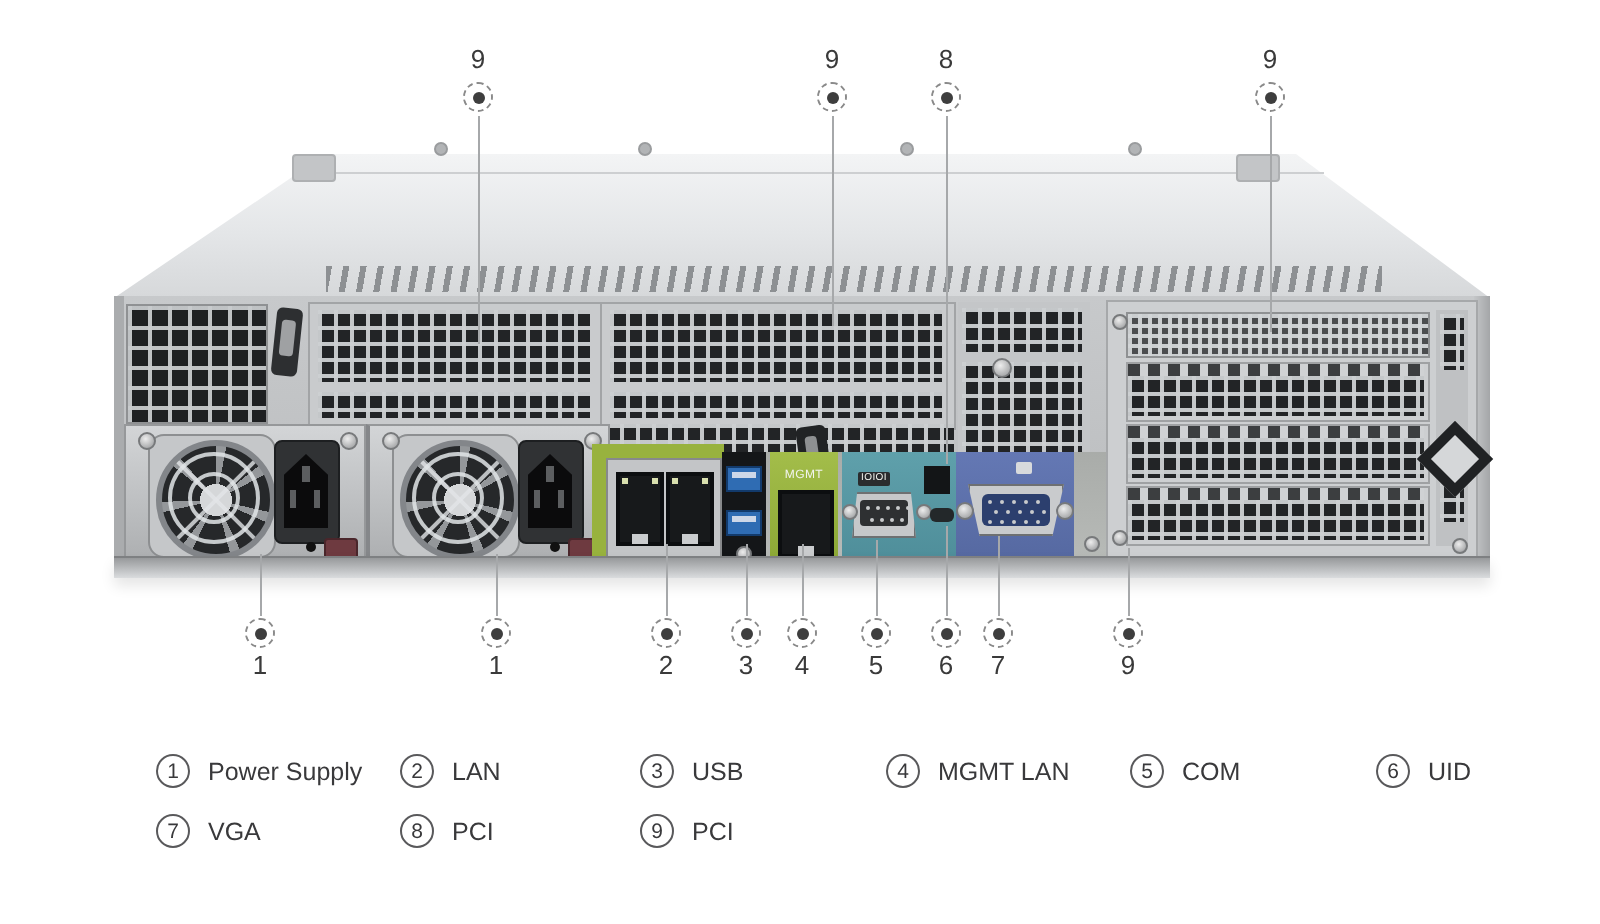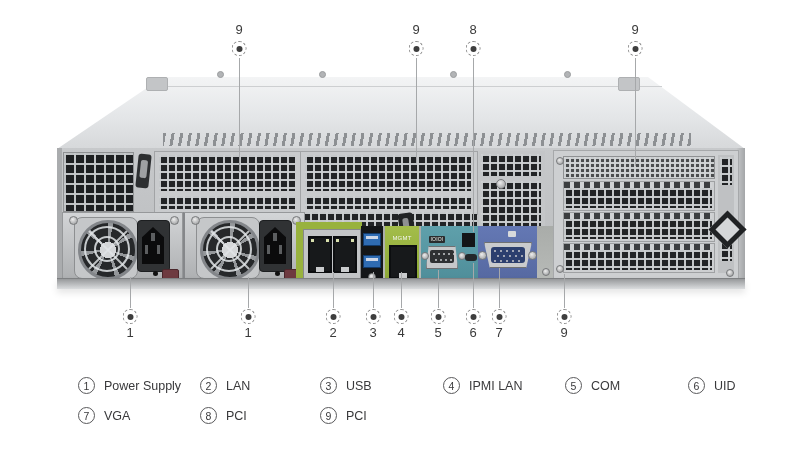--- a/index.html
+++ b/index.html
@@ -366,21 +366,21 @@
       <div class="legend-item" style="left: 200px; top: 377px;">
         <span class="l-circle">2</span>
         <span class="l-label">LAN</span>
       </div>
       <div class="legend-item" style="left: 320px; top: 377px;">
         <span class="l-circle">3</span>
         <span class="l-label">USB</span>
       </div>
       <div class="legend-item" style="left: 443px; top: 377px;">
         <span class="l-circle">4</span>
-        <span class="l-label">IPMI LAN</span>
+        <span class="l-label">MGMT LAN</span>
       </div>
       <div class="legend-item" style="left: 565px; top: 377px;">
         <span class="l-circle">5</span>
         <span class="l-label">COM</span>
       </div>
       <div class="legend-item" style="left: 688px; top: 377px;">
         <span class="l-circle">6</span>
         <span class="l-label">UID</span>
       </div>
       <div class="legend-item" style="left: 78px; top: 407px;">

